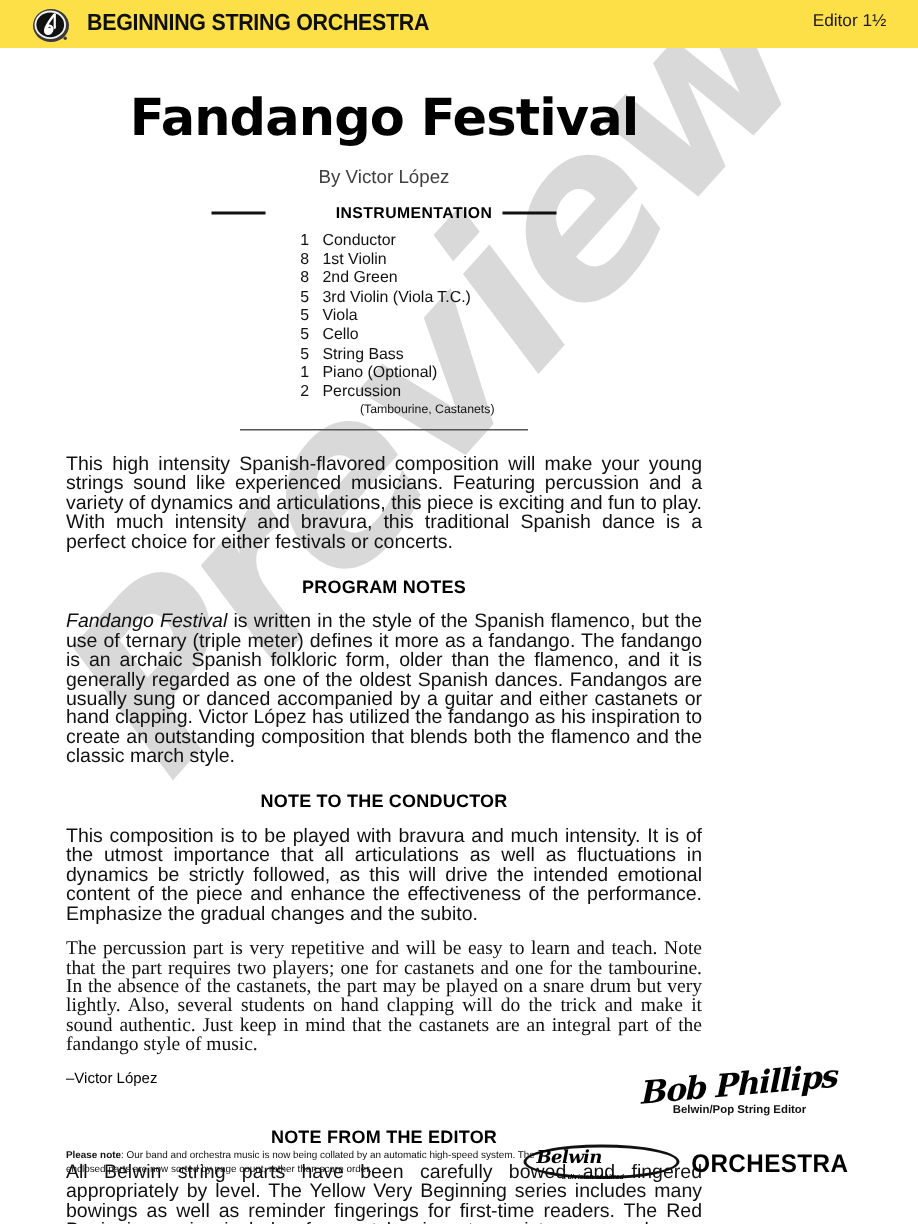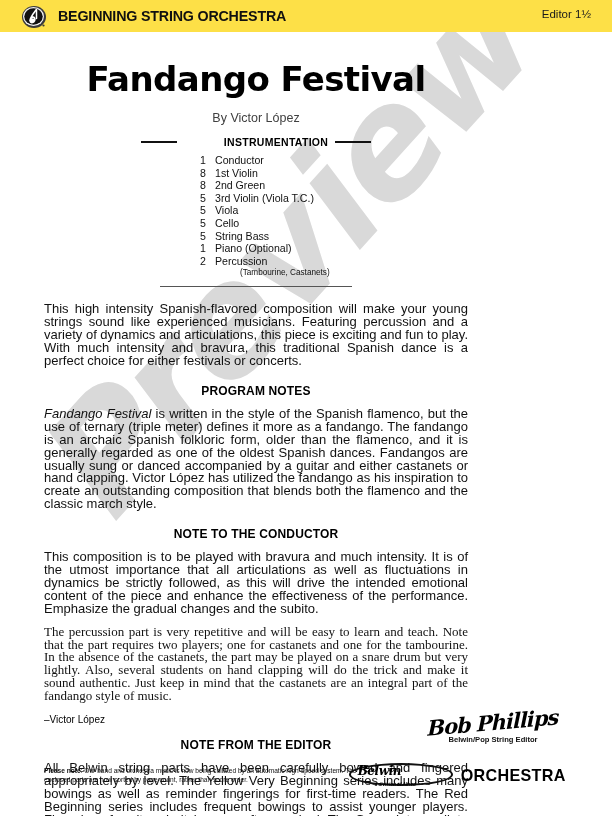--- a/index.html
+++ b/index.html
@@ -339,21 +339,21 @@
       <p class="body">This high intensity Spanish-flavored composition will make your young strings sound like experienced musicians. Featuring percussion and a variety of dynamics and articulations, this piece is exciting and fun to play. With much intensity and bravura, this traditional Spanish dance is a perfect choice for either festivals or concerts.</p>
 
       <h2 class="section">PROGRAM NOTES</h2>
       <p class="body"><span class="italic">Fandango Festival</span><span> is written in the style of the Spanish flamenco, but the use of ternary (triple meter) defines it more as a fandango. The fandango is an archaic Spanish folkloric form, older than the flamenco, and it is generally regarded as one of the oldest Spanish dances. Fandangos are usually sung or danced accompanied by a guitar and either castanets or hand clapping. Victor López has utilized the fandango as his inspiration to create an outstanding composition that blends both the flamenco and the classic march style.</span></p>
 
       <h2 class="section">NOTE TO THE CONDUCTOR</h2>
       <p class="body">This composition is to be played with bravura and much intensity. It is of the utmost importance that all articulations as well as fluctuations in dynamics be strictly followed, as this will drive the intended emotional content of the piece and enhance the effectiveness of the performance. Emphasize the gradual changes and the subito.</p>
       <p class="body">The percussion part is very repetitive and will be easy to learn and teach. Note that the part requires two players; one for castanets and one for the tambourine. In the absence of the castanets, the part may be played on a snare drum but very lightly. Also, several students on hand clapping will do the trick and make it sound authentic. Just keep in mind that the castanets are an integral part of the fandango style of music.</p>
       <div class="sig-line">–Victor López</div>
 
-      <h2 class="section" style="margin-top:13px;">NOTE FROM THE EDITOR</h2>
+      <h2 class="section" style="margin-top:26px;">NOTE FROM THE EDITOR</h2>
       <p class="body">All Belwin string parts have been carefully bowed and fingered appropriately by level. The Yellow Very Beginning series includes many bowings as well as reminder fingerings for first-time readers. The Red Beginning series includes frequent bowings to assist younger players. Fingerings for altered pitches are often marked. The Green Intermediate series includes appropriately placed bowings for middle-level students. Fingerings and positions are marked for notes beyond first position. The Blue Concert series includes bowings appropriate for the experienced high school player. Fingerings and position markings are indicated for difficult passages.</p>
 
     </div>
   </div>
 
   <div id="signature-block">
     <div id="signature-mark">Bob Phillips</div>
     <div id="signature-role">Belwin/Pop String Editor</div>
   </div>
 

